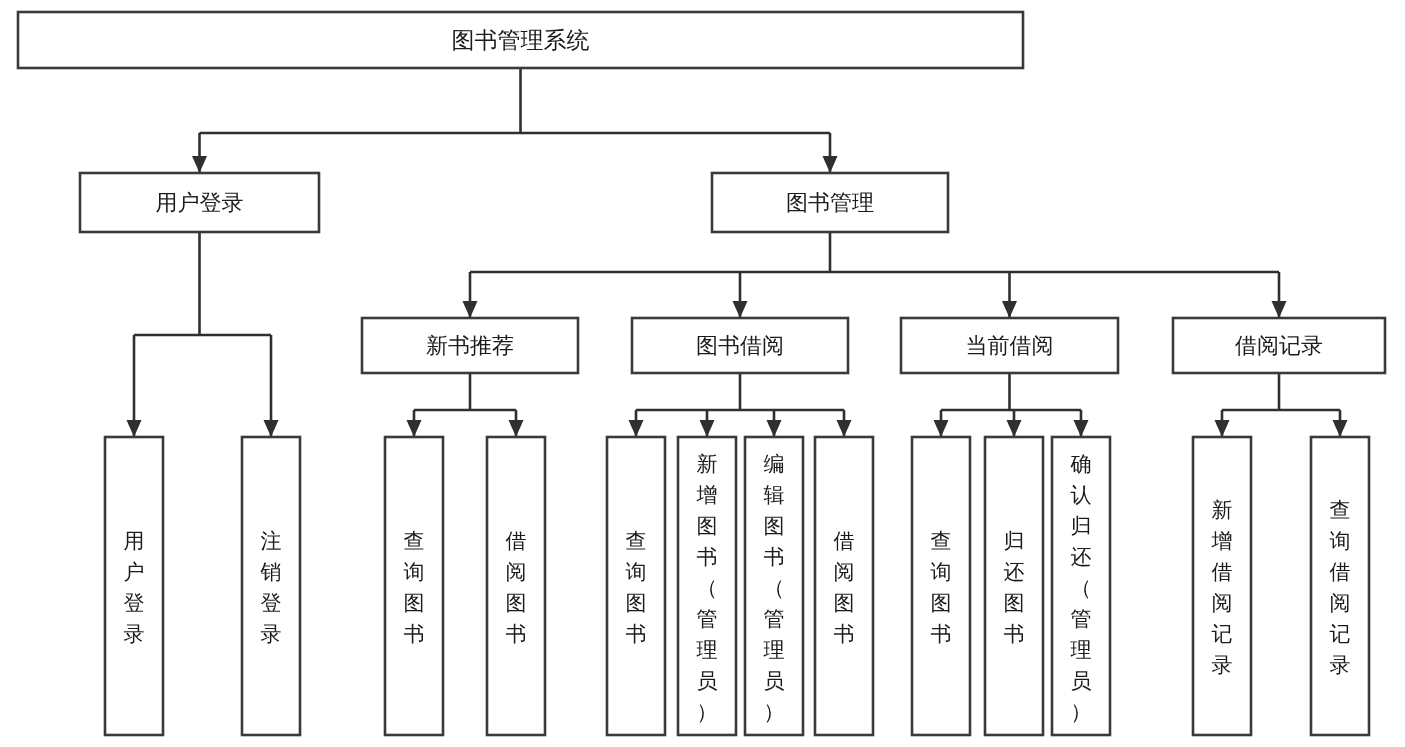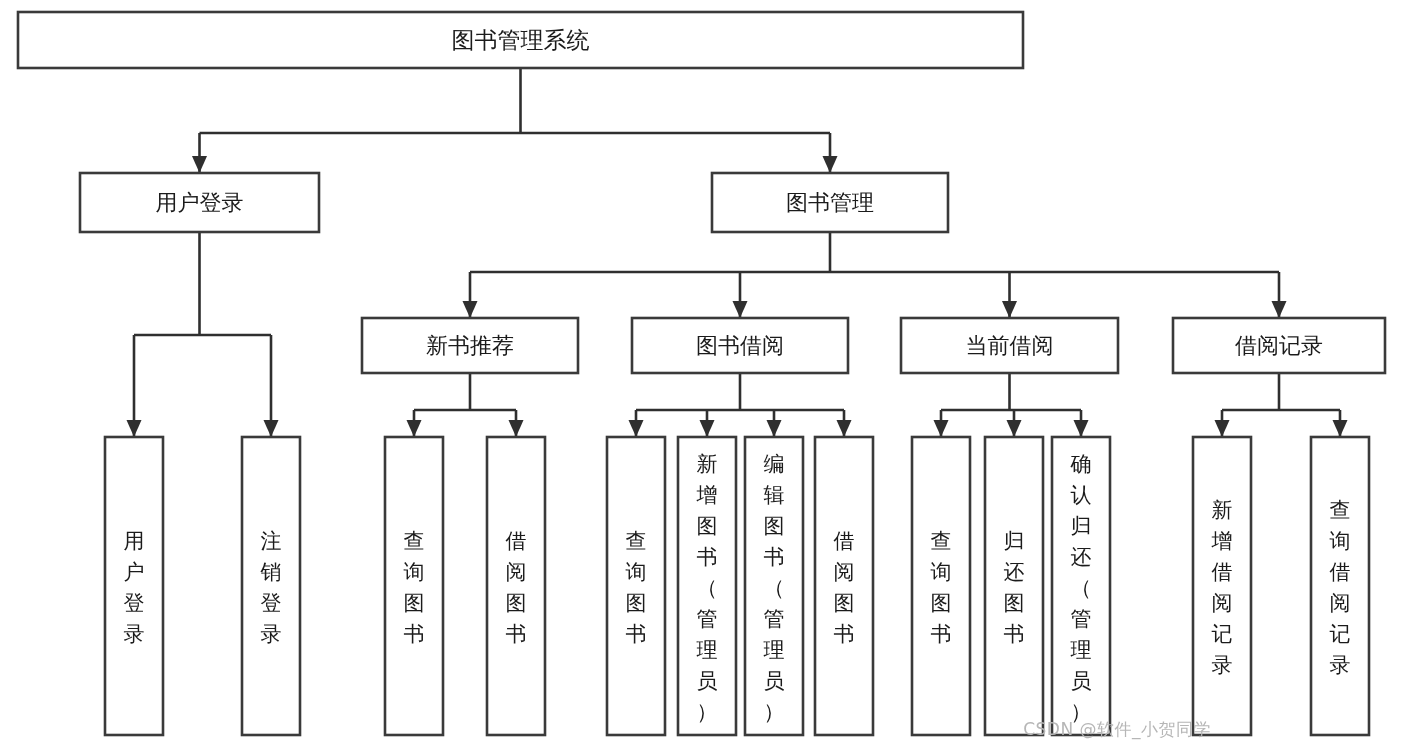--- a/index.html
+++ b/index.html
@@ -200,14 +200,13 @@
         <g>
           <rect x="1193" y="437" width="58" height="298" class="node-box"></rect>
           <text x="1222" y="517.18" class="leaf-label"><tspan x="1222" dy="0">新</tspan><tspan x="1222" dy="31">增</tspan><tspan x="1222" dy="31">借</tspan><tspan x="1222" dy="31">阅</tspan><tspan x="1222" dy="31">记</tspan><tspan x="1222" dy="31">录</tspan></text>
         </g>
         <g>
           <rect x="1311" y="437" width="58" height="298" class="node-box"></rect>
           <text x="1340" y="517.18" class="leaf-label"><tspan x="1340" dy="0">查</tspan><tspan x="1340" dy="31">询</tspan><tspan x="1340" dy="31">借</tspan><tspan x="1340" dy="31">阅</tspan><tspan x="1340" dy="31">记</tspan><tspan x="1340" dy="31">录</tspan></text>
         </g>
       </g>
   </svg>
-  <div class="watermark">CSDN @软件_小贺同学</div>
 </div>
 
 </body></html>

